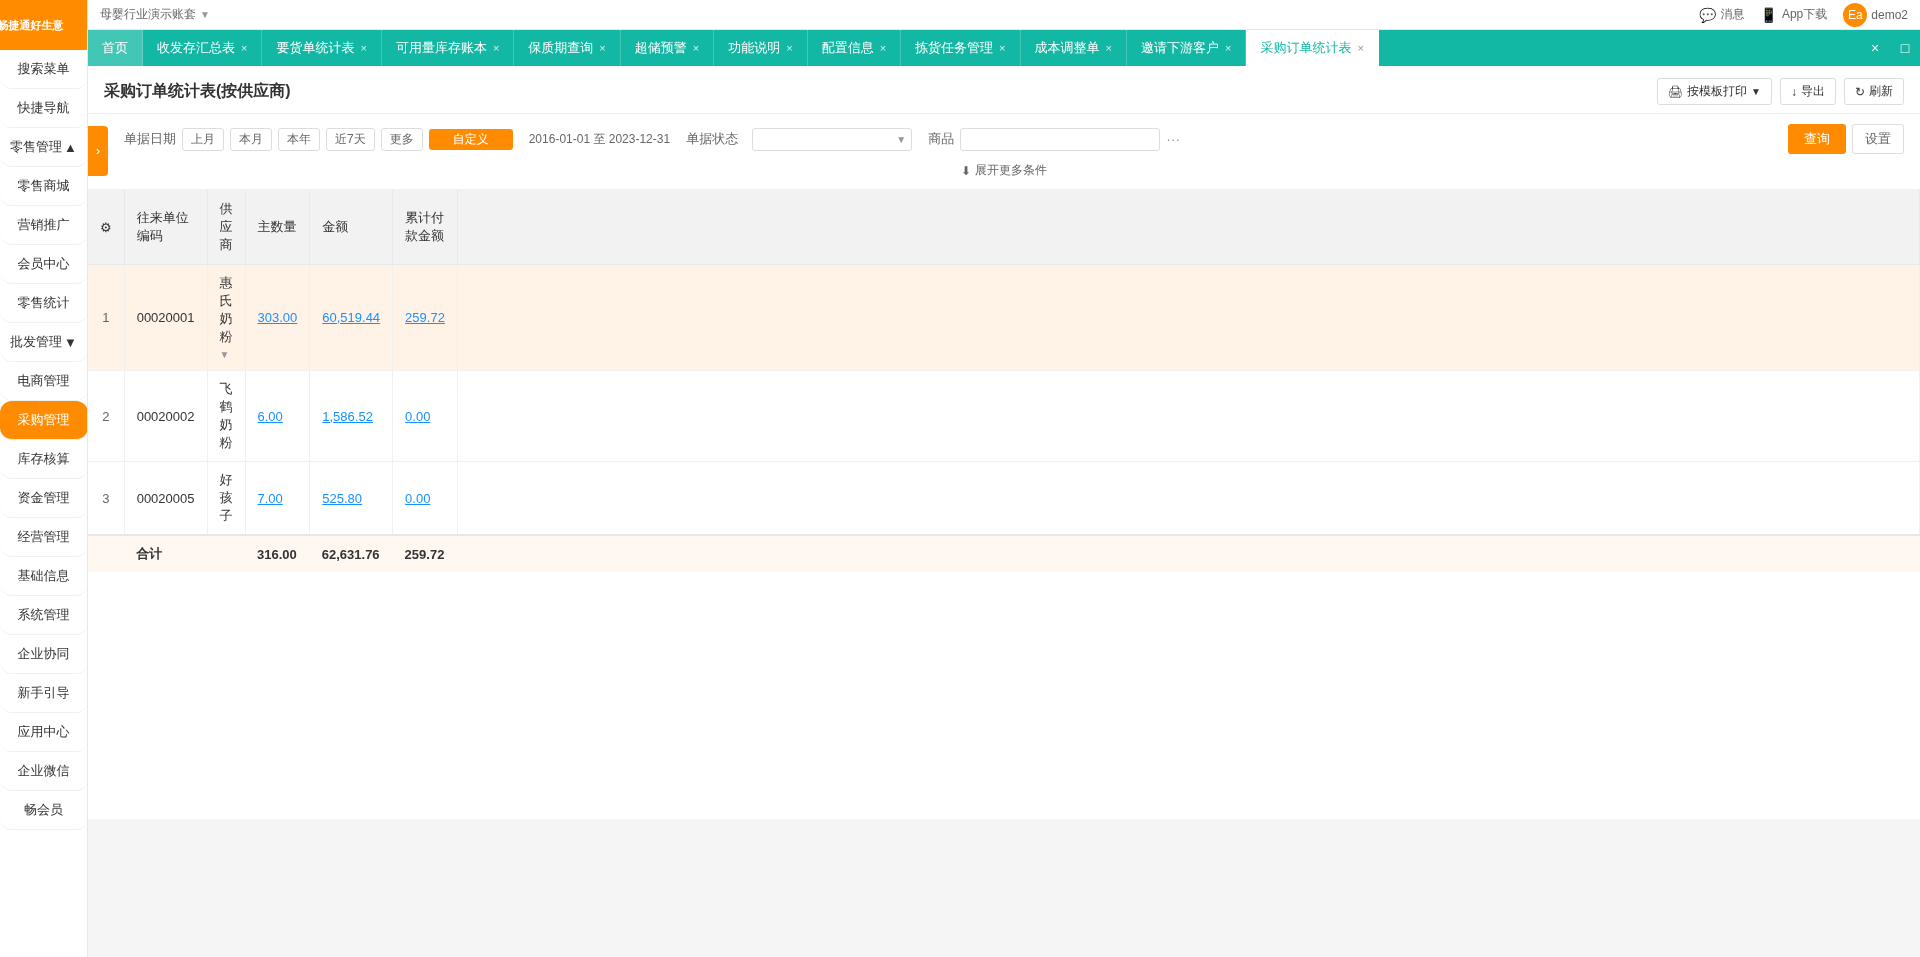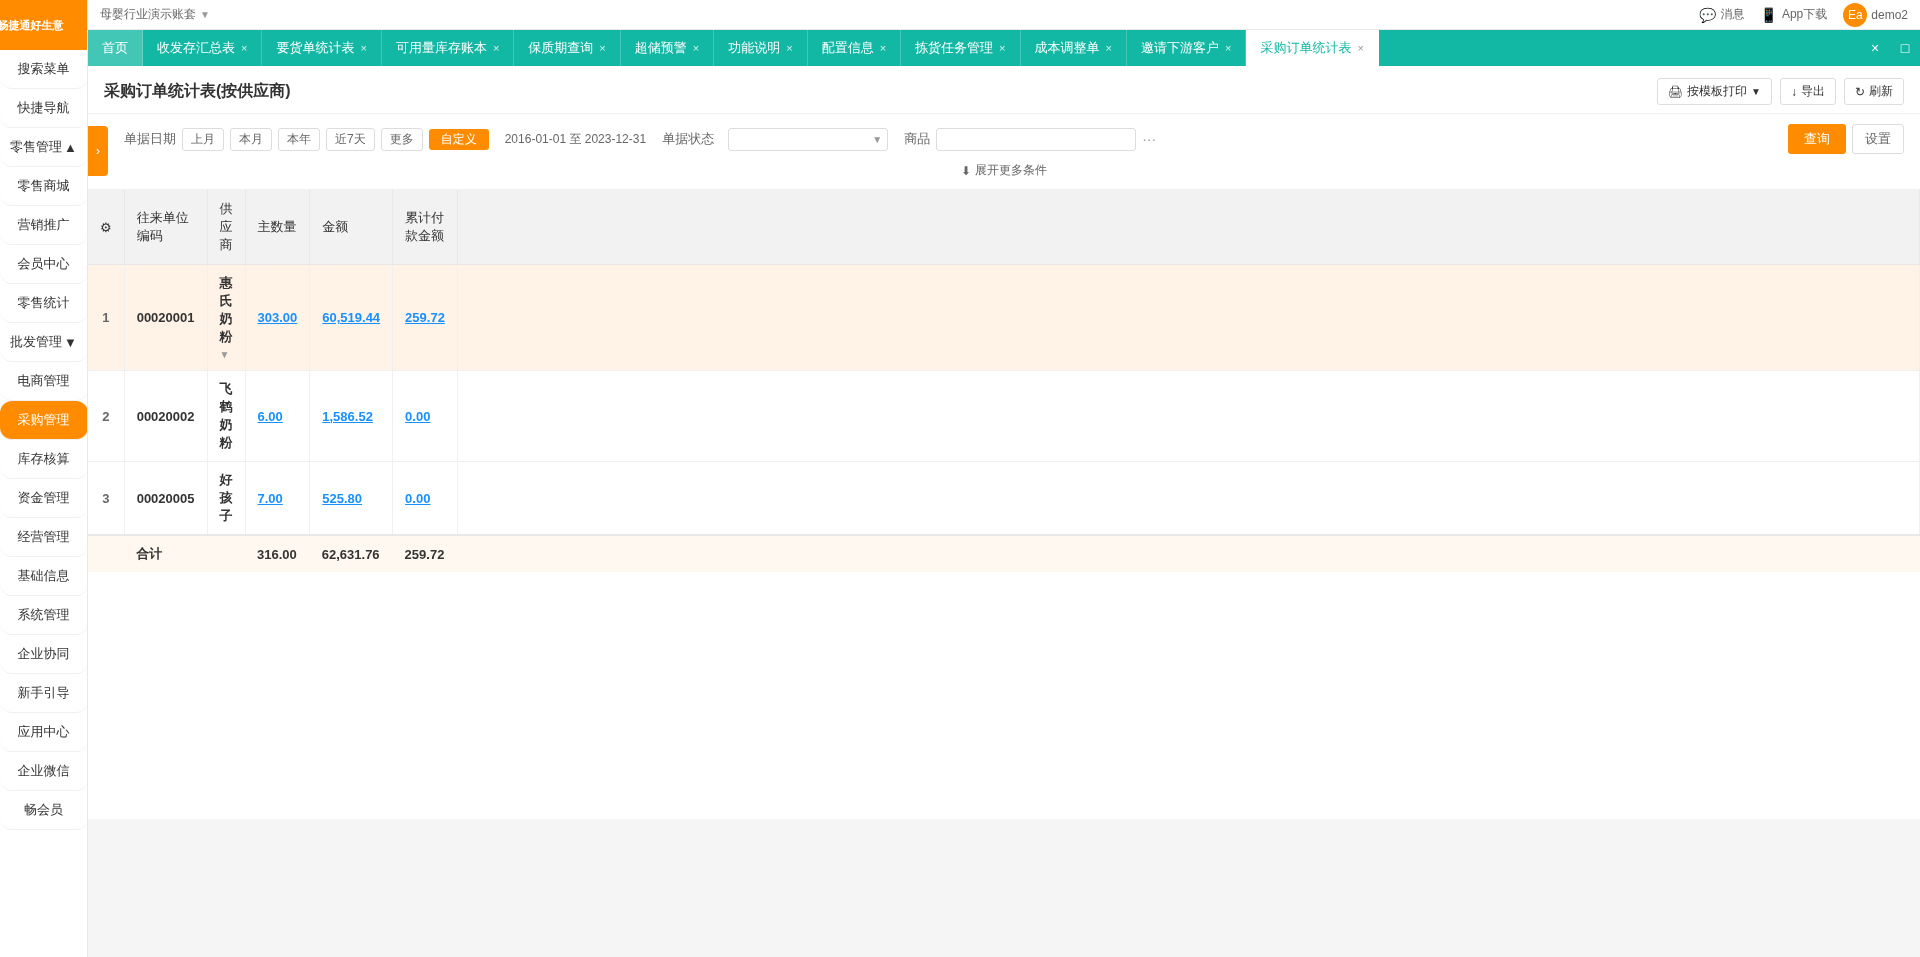--- a/index.html
+++ b/index.html
@@ -39,32 +39,32 @@
     .page-inner { background: #fff; margin: 0; padding: 0; min-height: 100%; }
 
     
     .page-header { padding: 12px 16px 8px; display: flex; align-items: center; justify-content: space-between; border-bottom: 1px solid #f0f0f0; gap: 45px; }
     .page-title { font-size: 16px; font-weight: bold; color: #333; }
     .page-actions { display: flex; align-items: center; gap: 8px; }
     .btn-print { display: flex; align-items: center; gap: 4px; padding: 4px 10px; border: 1px solid #ddd; background: #fff; border-radius: 3px; cursor: pointer; font-size: 12px; color: #333; }
     .btn-export { display: flex; align-items: center; gap: 4px; padding: 4px 10px; border: 1px solid #ddd; background: #fff; border-radius: 3px; cursor: pointer; font-size: 12px; color: #333; }
     .btn-refresh { display: flex; align-items: center; gap: 4px; padding: 4px 10px; border: 1px solid #ddd; background: #fff; border-radius: 3px; cursor: pointer; font-size: 12px; color: #333; }
     .filter-date-btn { padding: 2px 8px; border: 1px solid #ddd; border-radius: 3px; cursor: pointer; font-size: 12px; color: #666; background: #fff; }
-    .filter-date-custom { padding: 2px 12px; border-radius: 3px; background: #ff8c00; color: #fff; font-size: 12px; cursor: pointer; border: none; }
+    .filter-date-custom { padding: 2px 24px; border-radius: 3px; background: #ff8c00; color: #fff; font-size: 12px; cursor: pointer; border: none; }
     .filter-select { padding: 3px 8px; border: 1px solid #ddd; border-radius: 3px; font-size: 13px; color: #333; min-width: 120px; background: #fff; }
     .filter-input { padding: 3px 8px; border: 1px solid #ddd; border-radius: 3px; font-size: 13px; color: #333; min-width: 160px; }
     .btn-search { background: #ff8c00; color: #fff; border: none; border-radius: 3px; padding: 5px 16px; font-size: 13px; cursor: pointer; }
     .btn-settings { background: #fff; color: #666; border: 1px solid #ddd; border-radius: 3px; padding: 5px 12px; font-size: 13px; cursor: pointer; }
     table { width: 100%; border-collapse: collapse; }
     thead tr { background: #f2f2f2; }
     thead th { padding: 10px 12px; text-align: left; font-weight: normal; color: #333; font-size: 13px; border-bottom: 1px solid #e8e8e8; border-right: 1px solid #e8e8e8; }
     thead th:first-child { width: 40px; text-align: center; }
     tbody tr { background: #fff; }
     tbody tr.selected { background: #fff3e8; }
-    tbody td { padding: 9px 12px; border-bottom: 1px solid #f0f0f0; border-right: 1px solid #f0f0f0; font-size: 13px; color: #333; font-weight: bold; }
+    tbody td { padding: 9px 12px; border-bottom: 1px solid #f0f0f0; border-right: 1px solid #f0f0f0; font-size: 13px; color: #333; }
     tbody td:first-child { text-align: center; color: #666; }
     .link-val { color: #1890ff; text-decoration: underline; cursor: pointer; }
 
     .select-wrapper { position: relative; display: inline-flex; align-items: center; }
     .select-wrapper select { padding-right: 24px; appearance: none; }
     .select-arrow { position: absolute; right: 6px; color: #999; pointer-events: none; font-size: 10px; }
 
     .tbl-container { overflow-x: auto; margin: 0; }
     tfoot tr td { padding: 9px 12px; background: #fff8f0; font-size: 13px; color: #333; border-top: 2px solid #e8e8e8; }
   </style>

